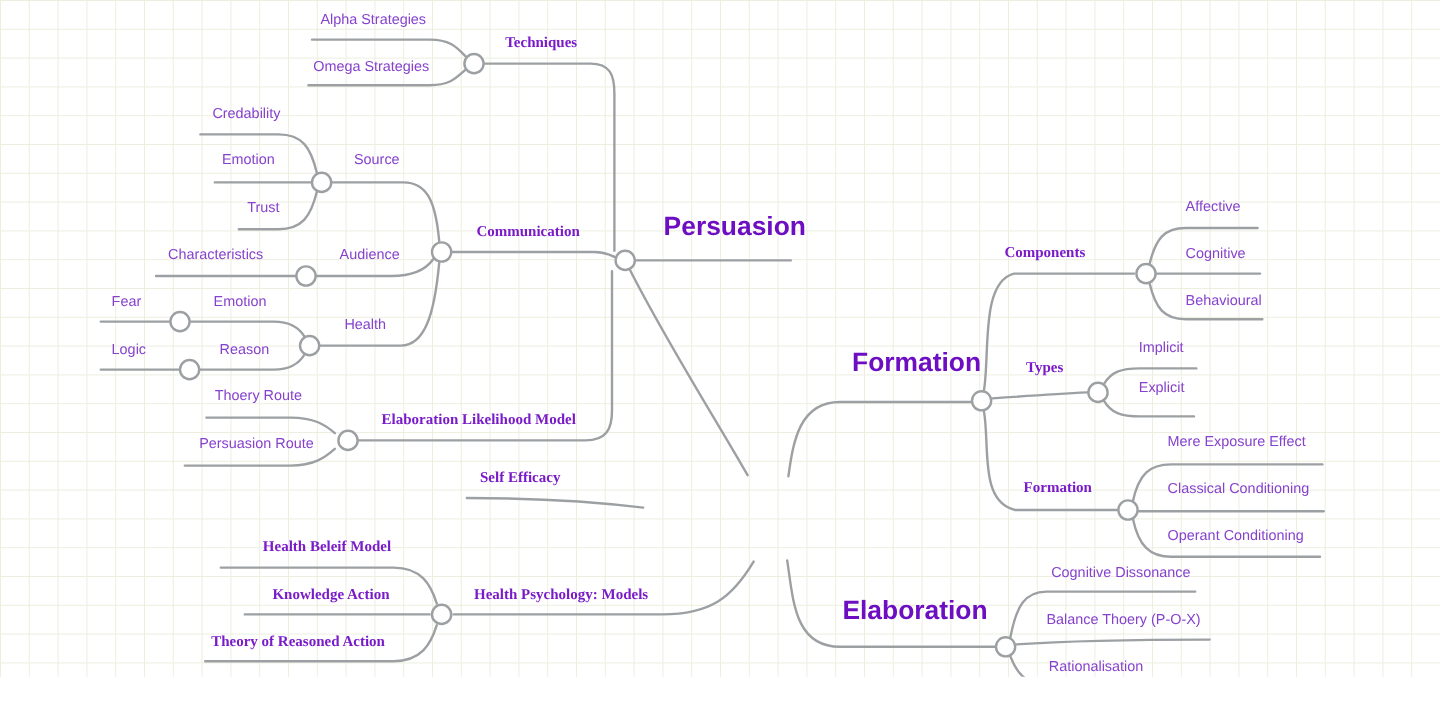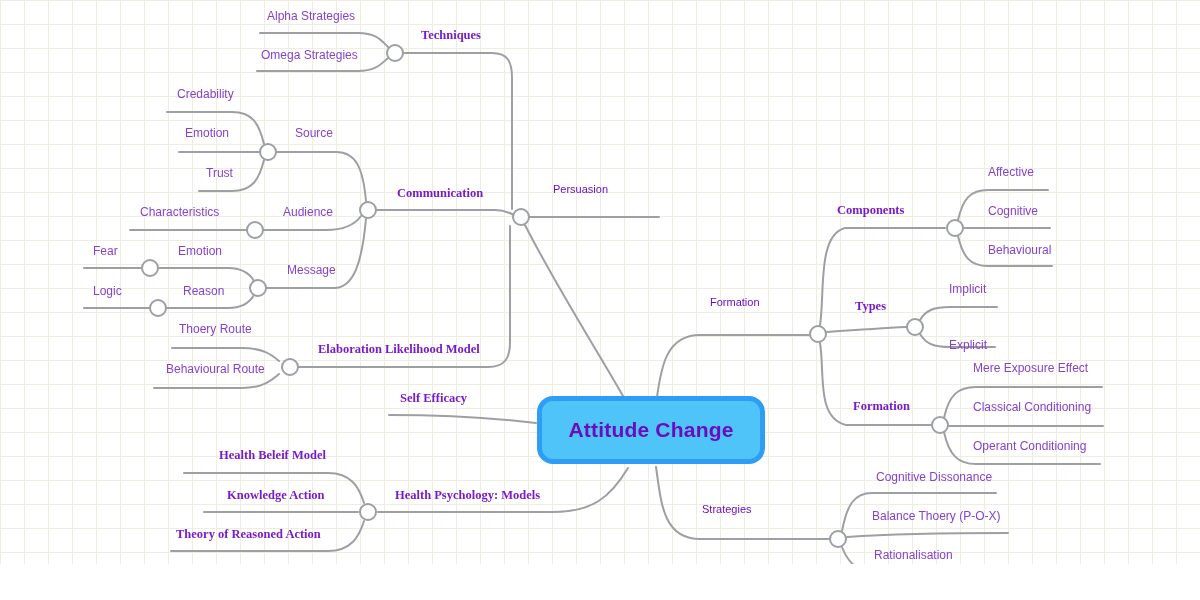--- a/index.html
+++ b/index.html
@@ -18,21 +18,21 @@
     background-size:24px 24px;
   }
   svg.wires{position:absolute;left:0;top:0;}
   svg.wires path{fill:none;stroke:var(--connector);stroke-width:2;stroke-linecap:round;}
   svg.wires circle{fill:#ffffff;stroke:var(--connector);stroke-width:2;}
   .lbl{
     position:absolute;white-space:nowrap;font-size:12px;
     color:var(--text-regular);line-height:14px;cursor:pointer;
   }
   .lbl.b{font-weight:bold;font-size:12.5px;color:var(--text-bold);font-family:Liberation Serif, serif;}
-  .lbl.big{font-weight:normal;font-size:11px;color:var(--text-heading);}
+  .lbl.big{font-weight:bold;font-size:22px;color:var(--text-heading);}
   .root{
     position:absolute;left:537px;top:396px;width:228px;height:68px;
     background:var(--root-fill);border:5px solid var(--root-border);
     border-radius:16px;display:flex;align-items:center;justify-content:center;
     cursor:pointer;
   }
   .root span{font-size:21px;font-weight:bold;color:#6b0cc0;letter-spacing:.2px;}
 </style>
 </head>
 <body>
@@ -110,47 +110,44 @@
   <div class="lbl" style="left:185px;top:126px">Emotion</div>
   <div class="lbl" style="left:206px;top:166px">Trust</div>
   <div class="lbl" style="left:295px;top:126px">Source</div>
   <div class="lbl" style="left:140px;top:205px">Characteristics</div>
   <div class="lbl" style="left:283px;top:205px">Audience</div>
   <div class="lbl b" style="left:397px;top:186px">Communication</div>
   <div class="lbl" style="left:93px;top:244px">Fear</div>
   <div class="lbl" style="left:178px;top:244px">Emotion</div>
   <div class="lbl" style="left:93px;top:284px">Logic</div>
   <div class="lbl" style="left:183px;top:284px">Reason</div>
-  <div class="lbl" style="left:287px;top:263px">Message</div>
+  <div class="lbl" style="left:287px;top:263px">Health</div>
   <div class="lbl" style="left:179px;top:322px">Thoery Route</div>
-  <div class="lbl" style="left:166px;top:362px">Behavioural Route</div>
+  <div class="lbl" style="left:166px;top:362px">Persuasion Route</div>
   <div class="lbl b" style="left:318px;top:342px">Elaboration Likelihood Model</div>
   <div class="lbl big" style="left:553px;top:182px">Persuasion</div>
 
   <div class="lbl b" style="left:400px;top:391px">Self Efficacy</div>
   <div class="lbl b" style="left:219px;top:448px">Health Beleif Model</div>
   <div class="lbl b" style="left:227px;top:488px">Knowledge Action</div>
   <div class="lbl b" style="left:176px;top:527px">Theory of Reasoned Action</div>
   <div class="lbl b" style="left:395px;top:488px">Health Psychology: Models</div>
 
   <div class="lbl big" style="left:710px;top:295px">Formation</div>
   <div class="lbl b" style="left:837px;top:203px">Components</div>
   <div class="lbl" style="left:988px;top:165px">Affective</div>
   <div class="lbl" style="left:988px;top:204px">Cognitive</div>
   <div class="lbl" style="left:988px;top:243px">Behavioural</div>
   <div class="lbl b" style="left:855px;top:299px">Types</div>
   <div class="lbl" style="left:949px;top:282px">Implicit</div>
-  <div class="lbl" style="left:949px;top:338px">Explicit</div>
+  <div class="lbl" style="left:949px;top:316px">Explicit</div>
   <div class="lbl b" style="left:853px;top:399px">Formation</div>
   <div class="lbl" style="left:973px;top:361px">Mere Exposure Effect</div>
   <div class="lbl" style="left:973px;top:400px">Classical Conditioning</div>
   <div class="lbl" style="left:973px;top:439px">Operant Conditioning</div>
 
-  <div class="lbl big" style="left:702px;top:502px">Strategies</div>
+  <div class="lbl big" style="left:702px;top:502px">Elaboration</div>
   <div class="lbl" style="left:876px;top:470px">Cognitive Dissonance</div>
   <div class="lbl" style="left:872px;top:509px">Balance Thoery (P-O-X)</div>
   <div class="lbl" style="left:874px;top:548px">Rationalisation</div>
 
-  <div class="root">
-    <span>Attitude Change</span>
-  </div>
 
 </div>
 
 </body></html>

